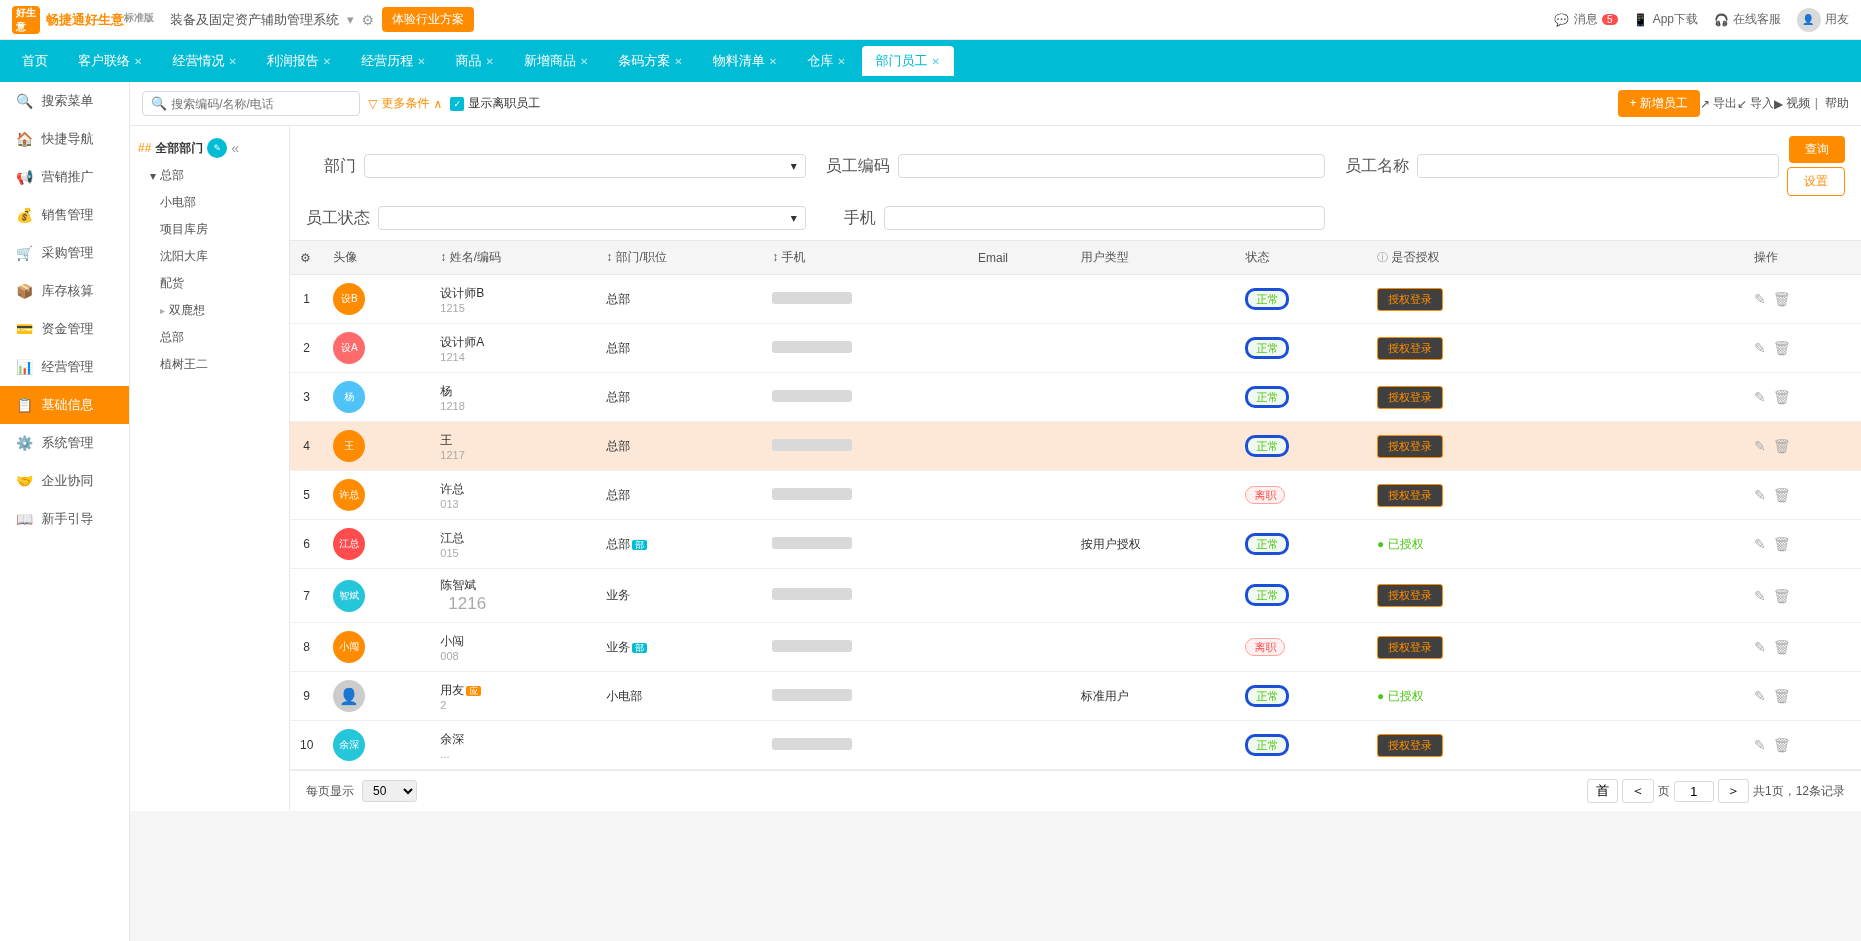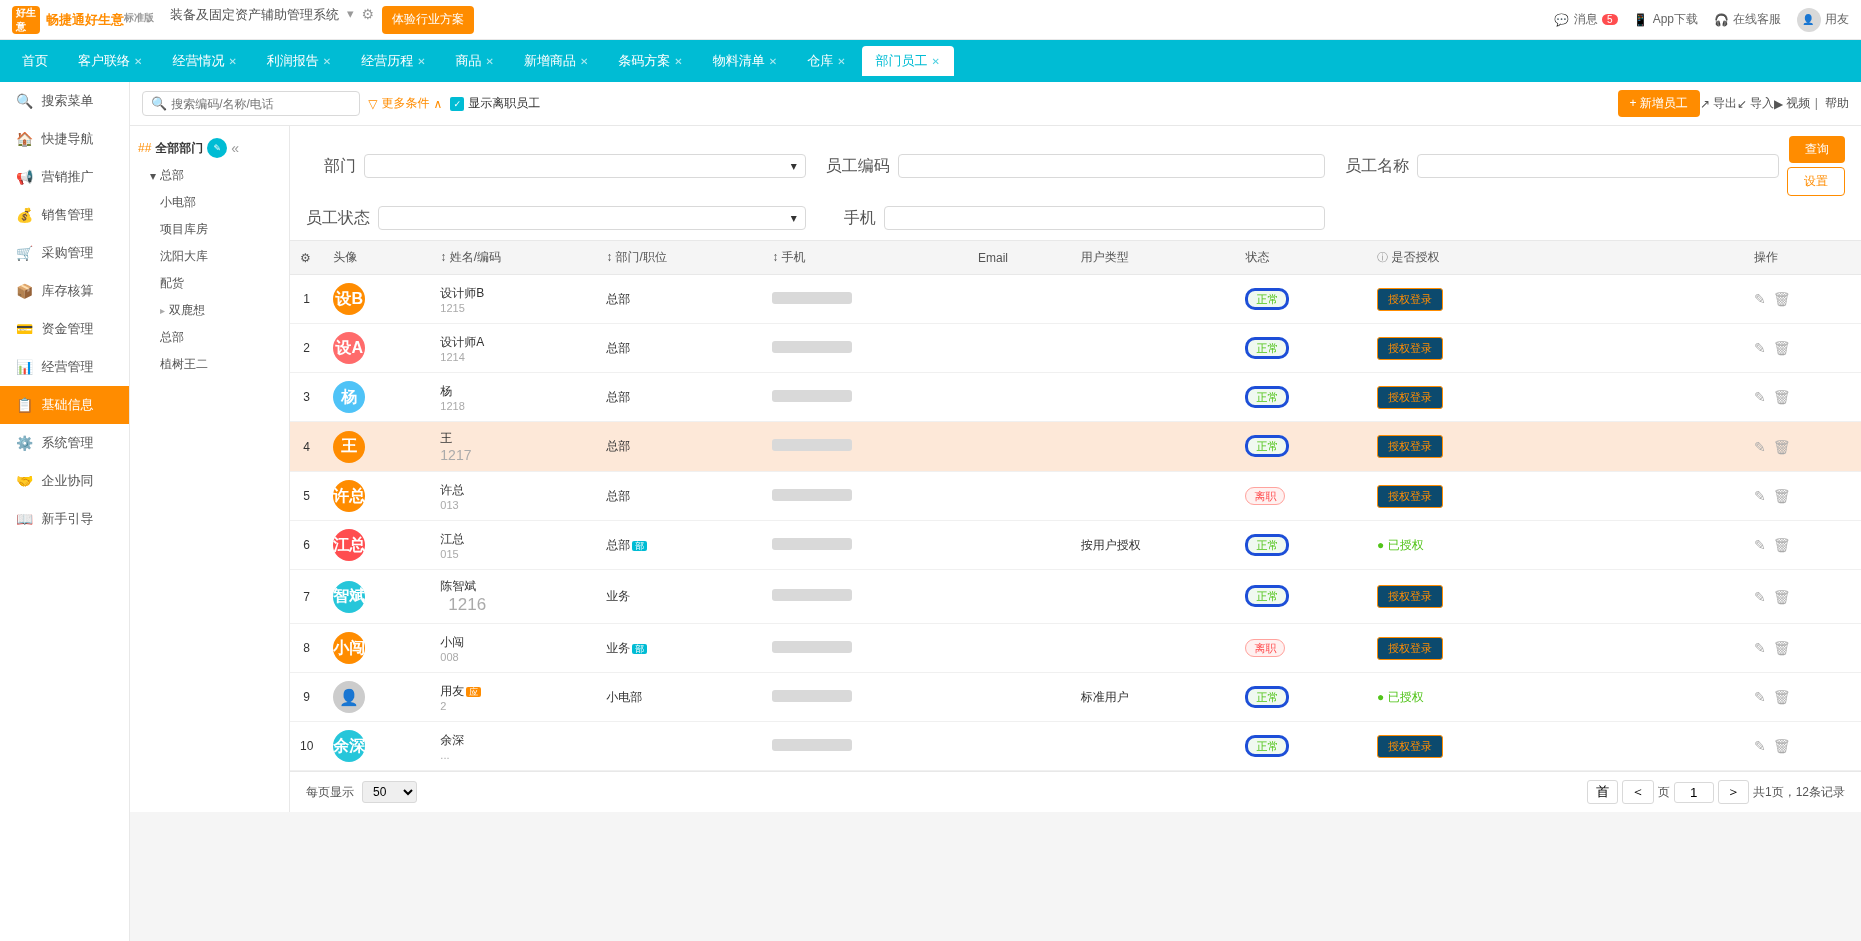--- a/index.html
+++ b/index.html
@@ -1,20 +1,20 @@
 <!DOCTYPE html>
 <html><head>
   <meta charset="utf-8">
   <style>
     * { box-sizing: border-box; margin: 0; padding: 0; }
     body { font-family: 'Microsoft YaHei', Arial, sans-serif; font-size: 13px; background: #f5f5f5; color: #333; }
 
     
     .top-bar { height: 40px; background: #fff; display: flex; align-items: center; padding: 0 12px; border-bottom: 1px solid #e8e8e8; justify-content: space-between; }
-    .top-bar-left { display: flex; gap: 8px; }
+    .top-bar-left { display: flex; align-items: center; gap: 8px; }
     .logo-area { display: flex; align-items: center; gap: 6px; color: #ff8c00; font-weight: bold; font-size: 13px; }
     .logo-icon { width: 28px; height: 28px; background: #ff8c00; border-radius: 4px; display: flex; align-items: center; justify-content: center; color: #fff; font-size: 10px; }
     .top-bar-right { display: flex; align-items: center; gap: 16px; color: #666; font-size: 12px; }
     .top-btn { display: flex; align-items: center; gap: 4px; cursor: pointer; }
     .badge { background: #ff4d4f; color: #fff; border-radius: 8px; padding: 0 4px; font-size: 10px; min-width: 16px; text-align: center; }
     .try-btn { background: #ff8c00; color: #fff; padding: 4px 10px; border-radius: 4px; cursor: pointer; font-size: 12px; border: none; }
     .user-avatar { width: 24px; height: 24px; background: #d9d9d9; border-radius: 50%; display: flex; align-items: center; justify-content: center; font-size: 10px; }
 
     
     .nav-tabs { height: 42px; background: #00bcd4; display: flex; align-items: center; padding: 0 8px; gap: 2px; overflow-x: auto; }
@@ -66,25 +66,25 @@
     .form-input { border: 1px solid #d9d9d9; border-radius: 4px; padding: 4px 8px; font-size: 12px; flex: 1; outline: none; }
     .query-btn { background: #ff8c00; color: #fff; padding: 5px 16px; border-radius: 4px; border: none; cursor: pointer; font-size: 12px; }
     .set-btn { background: #fff; color: #ff8c00; padding: 5px 16px; border-radius: 4px; border: 1px solid #ff8c00; cursor: pointer; font-size: 12px; }
     .form-actions { display: flex; flex-direction: column; gap: 4px; align-items: flex-end; justify-content: center; }
 
     
     .data-table { width: 100%; border-collapse: collapse; background: #fff; font-size: 12px; }
     .data-table th { background: #f5f5f5; padding: 8px 10px; text-align: left; border-bottom: 1px solid #e8e8e8; color: #555; font-weight: normal; white-space: nowrap; }
     .data-table td { padding: 8px 10px; border-bottom: 1px solid #f0f0f0; vertical-align: middle; }
     .data-table tr.highlighted { background: #fde8d8; }
-    .avatar-circle { width: 32px; height: 32px; border-radius: 50%; display: flex; align-items: center; justify-content: center; color: #fff; font-size: 16px; font-weight: bold; }
+    .avatar-circle { width: 32px; height: 32px; border-radius: 50%; display: flex; align-items: center; justify-content: center; color: #fff; font-size: 10px; font-weight: normal; }
     .status-badge { padding: 2px 8px; border-radius: 10px; font-size: 11px; }
     .status-normal { background: #f0f9f0; color: #52c41a; border: 3px solid #1d4ed8; }
     .status-resign { background: #fff1f0; color: #ff4d4f; border: 1px solid #ffa39e; }
-    .auth-btn { padding: 3px 10px; border: 1px solid #ff8c00; color: #ff8c00; border-radius: 3px; background: #0c4a6e; cursor: pointer; font-size: 11px; }
+    .auth-btn { padding: 3px 10px; border: 1px solid #ff8c00; color: #ff8c00; border-radius: 3px; background: #404040; cursor: pointer; font-size: 11px; }
     .authorized-dot { display: flex; align-items: center; gap: 4px; font-size: 12px; color: #52c41a; }
     .edit-icon { cursor: pointer; color: #aaa; font-size: 14px; margin-right: 4px; }
     .delete-icon { cursor: pointer; color: #aaa; font-size: 14px; }
     .blurred { background: #d9d9d9; color: transparent; border-radius: 3px; height: 12px; display: inline-block; min-width: 80px; }
 
     
     .pagination { background: #fff; padding: 8px 16px; display: flex; align-items: center; gap: 8px; border-top: 1px solid #e8e8e8; font-size: 12px; color: #555; }
     .pagination-right { margin-left: auto; display: flex; align-items: center; gap: 4px; }
     .page-btn { padding: 2px 8px; border: 1px solid #d9d9d9; border-radius: 3px; cursor: pointer; background: #fff; }
     .page-input { width: 40px; border: 1px solid #d9d9d9; border-radius: 3px; padding: 2px 4px; text-align: center; }
@@ -388,21 +388,21 @@
       <span class="delete-icon">🗑</span>
     </td>
   </tr>
               <tr class="highlighted">
     <td class="col-center">4</td>
     <td>
                   <div class="avatar-circle" style="background:#ff8c00;">王</div>
                 </td>
     <td>
       <div>王</div>
-      <div style="color:#aaa;font-size:14px;">1217</div>
+      <div style="color:#aaa;font-size:11px;">1217</div>
     </td>
     <td>总部</td>
     <td><span class="blurred"></span></td>
     <td></td>
     <td></td>
     <td><span class="status-badge status-normal">正常</span></td>
     <td><button class="auth-btn">授权登录</button></td>
     <td></td>
     <td>
       <span class="edit-icon">✎</span>

